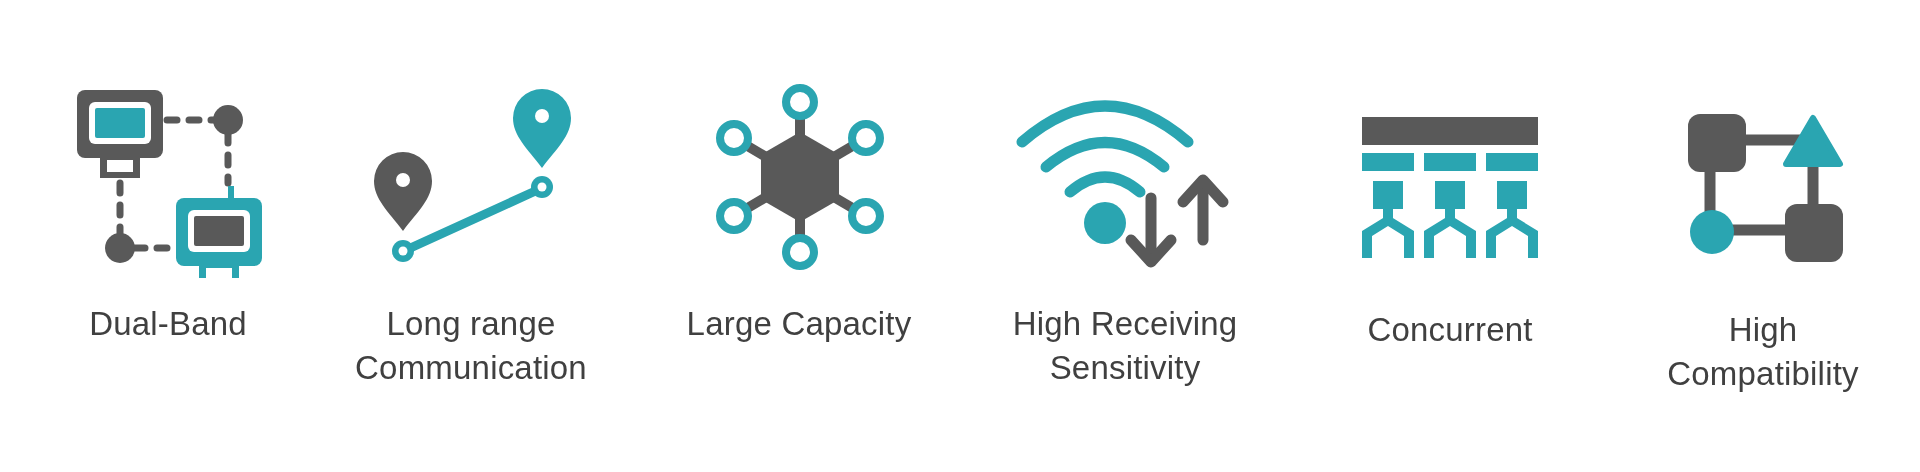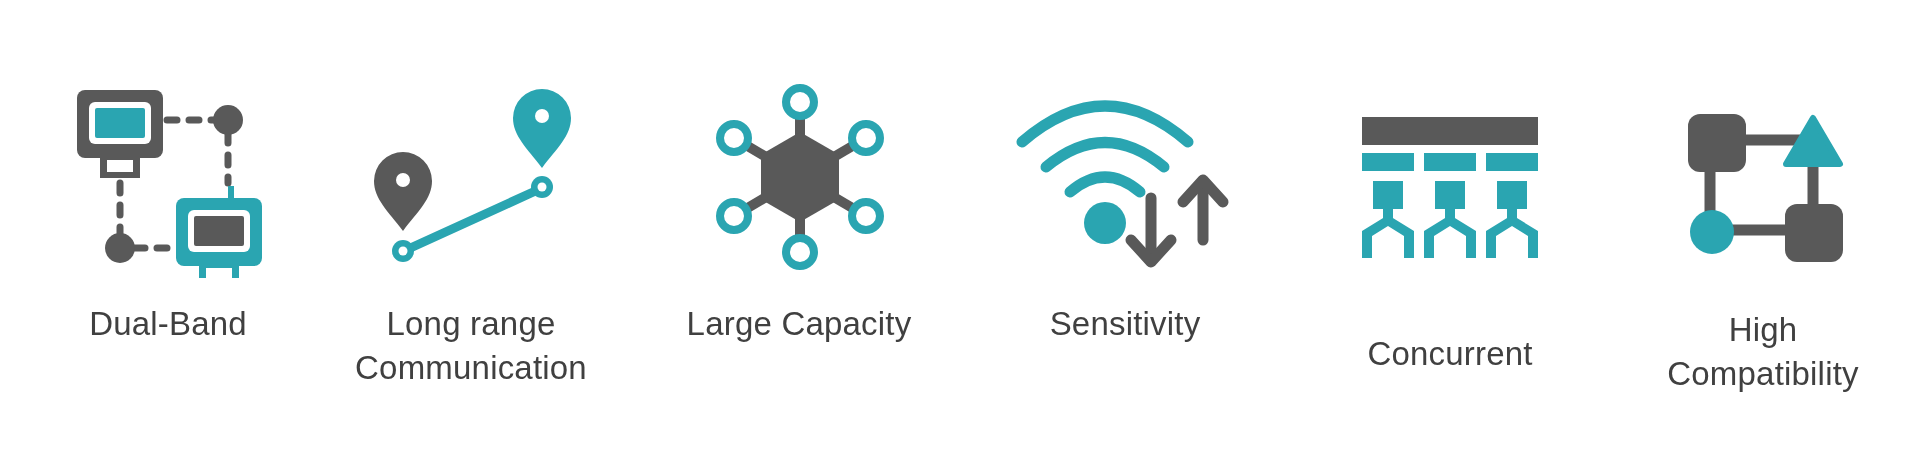--- a/index.html
+++ b/index.html
@@ -99,20 +99,21 @@
     </g>
     <circle cx="95" cy="133" r="21" fill="#2aa5b1"></circle>
     <g stroke="#595959" stroke-width="11" stroke-linecap="round" stroke-linejoin="round" fill="none">
       <line x1="141" y1="108" x2="141" y2="170"></line>
       <polyline points="121,150 141,172 161,150"></polyline>
       <line x1="193" y1="150" x2="193" y2="92"></line>
       <polyline points="173,112 193,90 213,112"></polyline>
     </g>
   </svg>
   <div class="label" style="left:965px;">
+    <span>High Receiving</span>
     <span>Sensitivity</span>
   </div>
 </div>
 
 <div class="feature" style="left:0;">
   <svg class="icon" style="left:1360px;top:115px;" width="180" height="145" viewBox="0 0 180 145">
     <rect x="2" y="2" width="176" height="28" fill="#595959"></rect>
     <g fill="#2aa5b1">
       <rect x="2" y="38" width="52" height="18"></rect>
       <rect x="64" y="38" width="52" height="18"></rect>
@@ -127,21 +128,21 @@
       <rect x="13" y="66" width="30" height="28"></rect>
       <rect x="23" y="94" width="10" height="12"></rect>
       <path d="M2 116 L28 100 L54 116 L54 143 L44 143 L44 121 L28 111 L12 121 L12 143 L2 143 Z"></path>
     </g>
     <g fill="#2aa5b1" transform="translate(124,0)">
       <rect x="13" y="66" width="30" height="28"></rect>
       <rect x="23" y="94" width="10" height="12"></rect>
       <path d="M2 116 L28 100 L54 116 L54 143 L44 143 L44 121 L28 111 L12 121 L12 143 L2 143 Z"></path>
     </g>
   </svg>
-  <div class="label" style="left:1290px;top:308px;margin-top:24px;">
+  <div class="label" style="left:1290px;top:308px;">
     <span>Concurrent</span>
   </div>
 </div>
 
 <div class="feature" style="left:0;">
   <svg class="icon" style="left:1680px;top:108px;" width="165" height="160" viewBox="0 0 165 160">
     <g stroke="#595959" stroke-width="11">
       <line x1="40" y1="32" x2="120" y2="32"></line>
       <line x1="30" y1="40" x2="30" y2="125"></line>
       <line x1="133" y1="50" x2="133" y2="110"></line>

